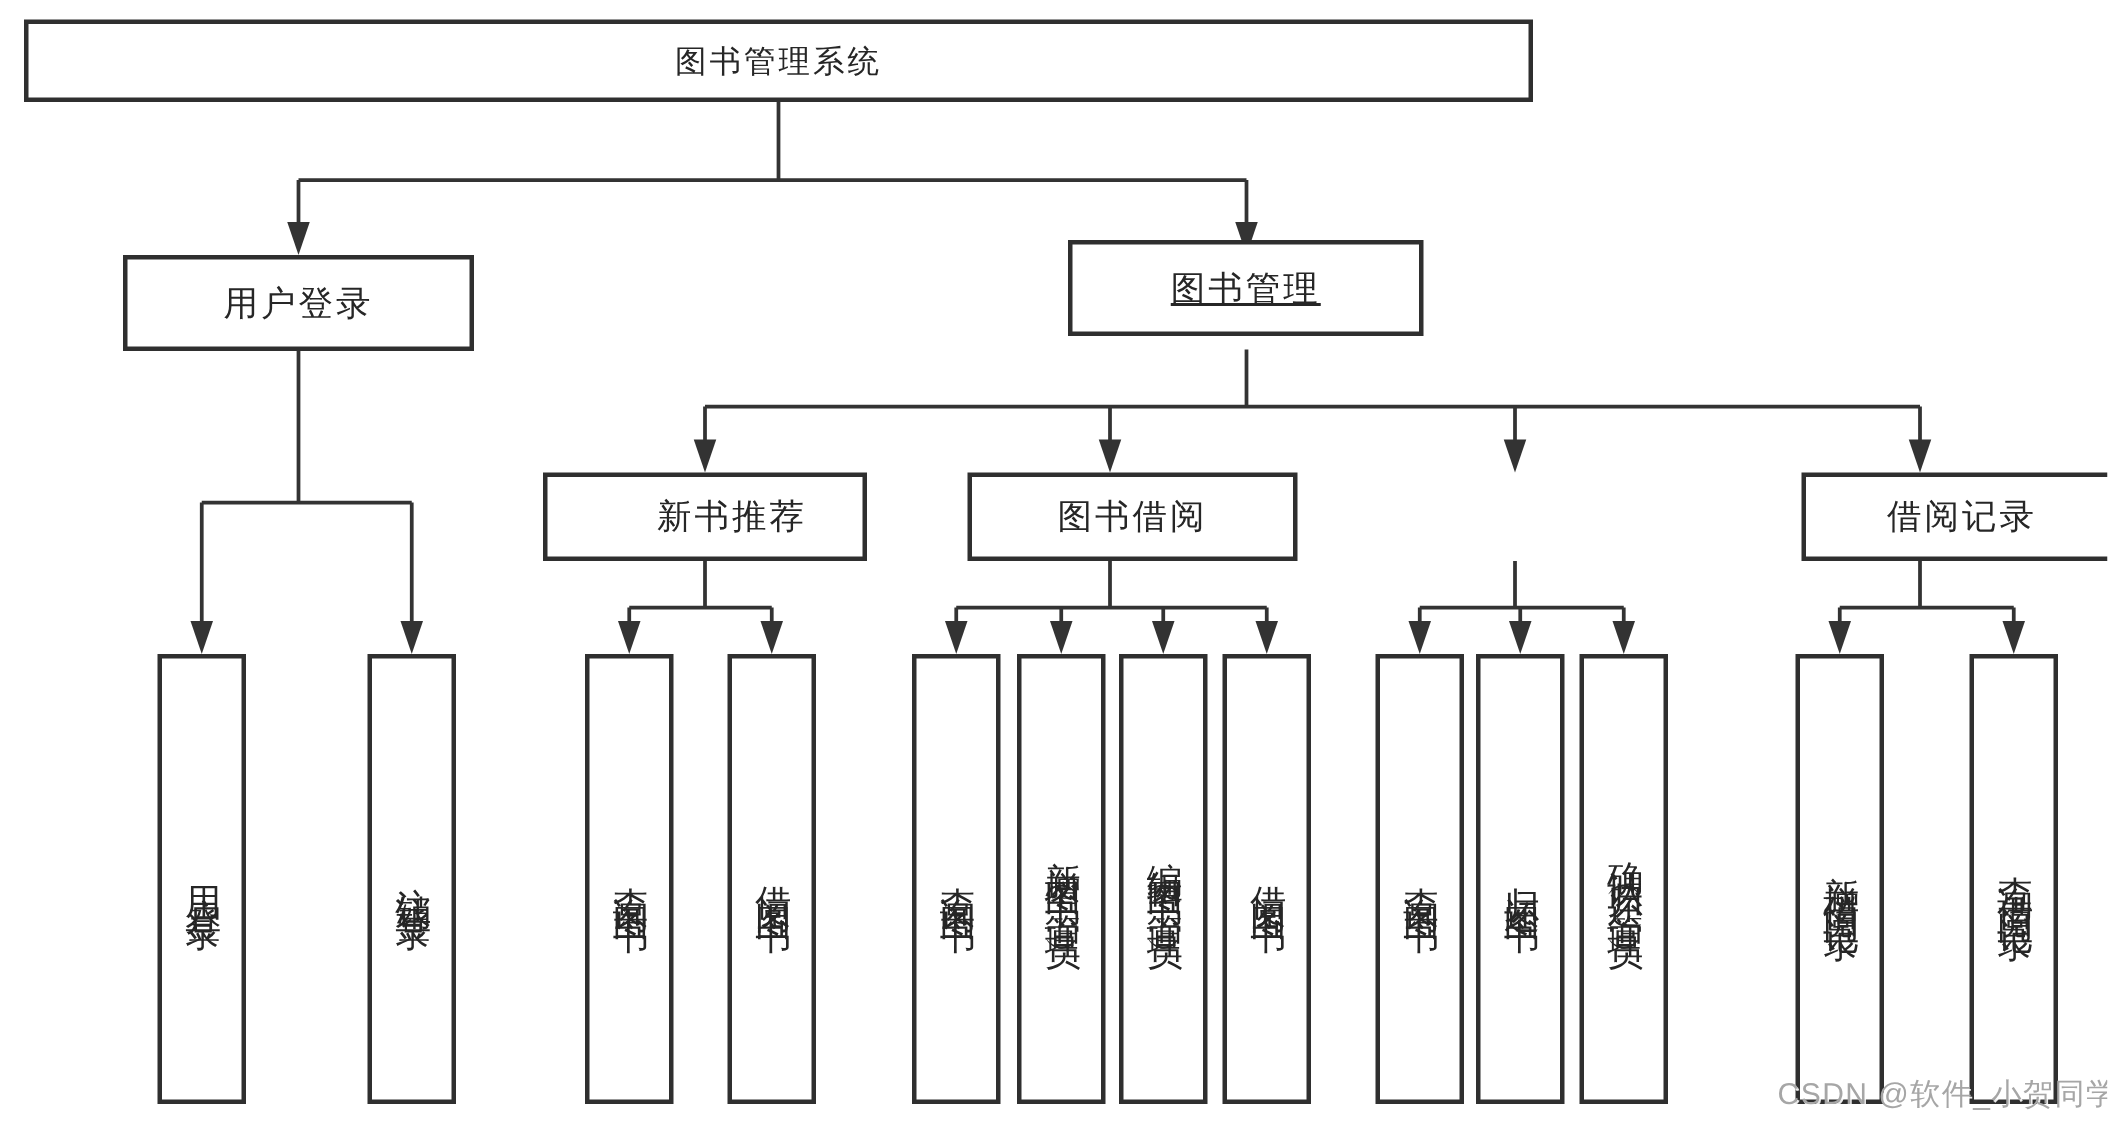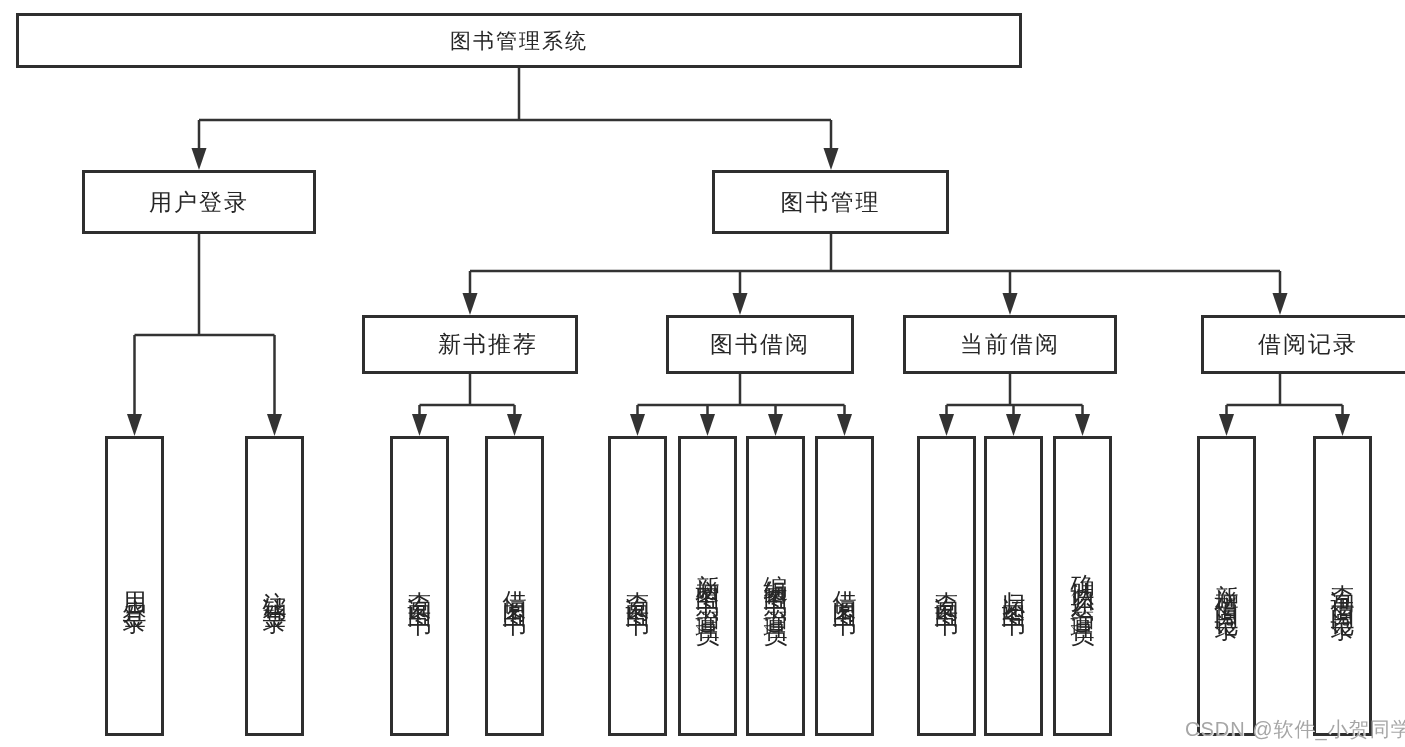--- a/index.html
+++ b/index.html
@@ -99,32 +99,29 @@
     </g>
   </svg>
 
   <div class="node" style="left:16px; top:13px; width:1006px; height:55px;">
     <span class="root-label">图书管理系统</span>
   </div>
 
   <div class="node" style="left:82px; top:170px; width:234px; height:64px;">
     <span class="h-label">用户登录</span>
   </div>
-  <div class="node" style="left:712px; top:170px; width:237px; height:64px;">
+  <div class="node" style="left:712px; top:160px; width:237px; height:64px;text-decoration:underline;">
     <span class="h-label">图书管理</span>
   </div>
 
   <div class="node" style="left:362px; top:315px; width:216px; height:59px;padding-left:36px;">
     <span class="h-label">新书推荐</span>
   </div>
-  <div class="node" style="left:666px; top:315px; width:188px; height:59px;">
+  <div class="node" style="left:645px; top:315px; width:220px; height:59px;">
     <span class="h-label">图书借阅</span>
-  </div>
-  <div class="node" style="left:903px; top:315px; width:214px; height:59px;">
-    <span class="h-label">当前借阅</span>
   </div>
   <div class="node" style="left:1173px; top:315px; width:214px; height:59px;margin-left:28px;">
     <span class="h-label">借阅记录</span>
   </div>
 
   <div class="node" style="left:105px; top:436px; width:59px; height:300px;">
     <span class="vtext">用户登录</span>
   </div>
   <div class="node" style="left:245px; top:436px; width:59px; height:300px;">
     <span class="vtext">注销登录</span>

